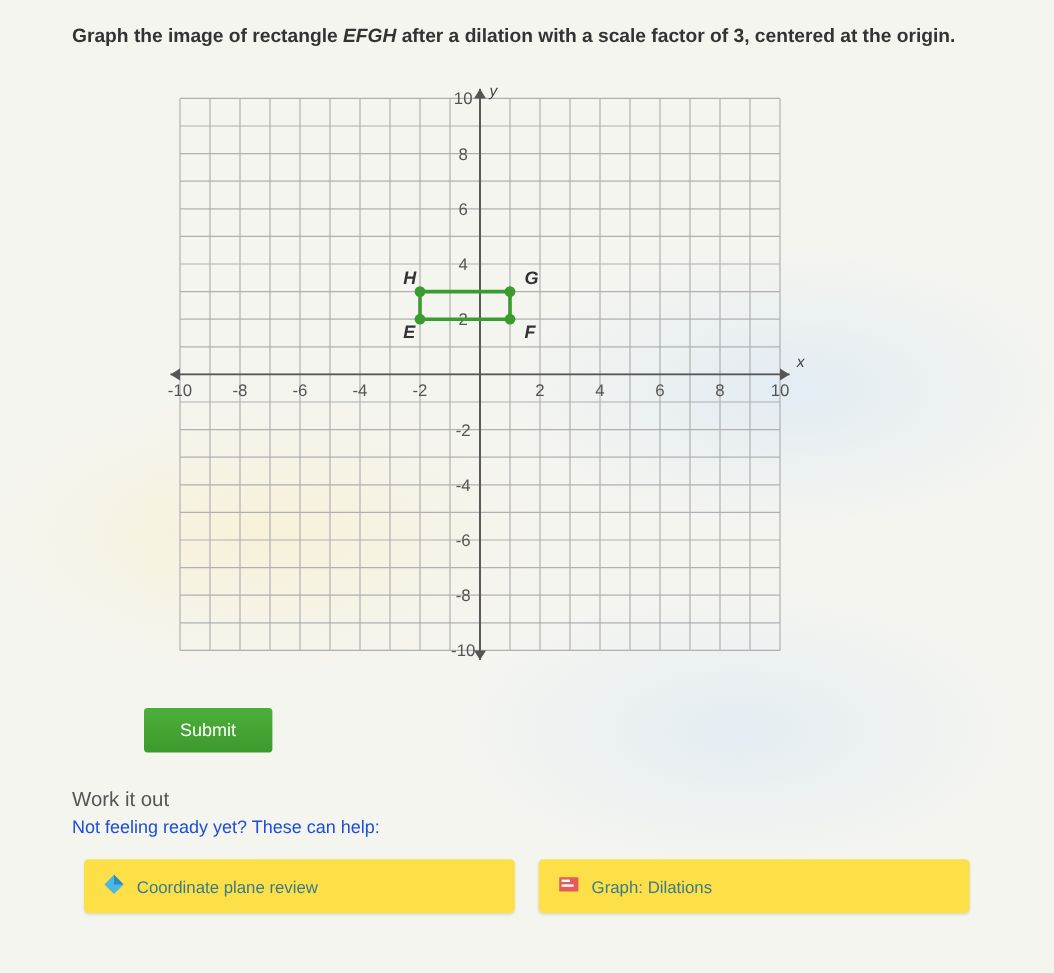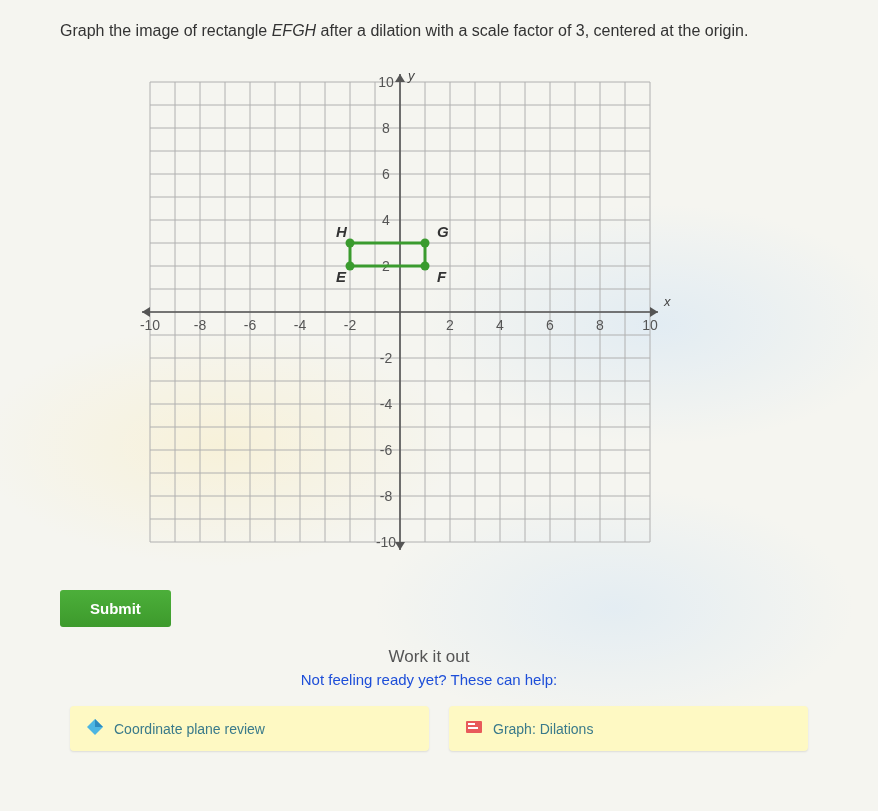--- a/index.html
+++ b/index.html
@@ -22,20 +22,21 @@
     pointer-events: none;
     z-index: 0;
   }
   .question {
     font-size: 16px;
     color: #333;
     margin-bottom: 4px;
     line-height: 1.4;
     position: relative;
     z-index: 1;
+    font-weight: bold;
   }
   .question .i { font-style: italic; }
   .graph-wrap {
     position: relative;
     z-index: 1;
     width: 560px;
     margin: 10px auto 10px 60px;
   }
   svg.graph { display: block; }
   .grid-line { stroke: #b0b0b0; stroke-width: 1; }
@@ -47,44 +48,44 @@
   .pt-label { font-size: 15px; fill: #333; font-style: italic; font-weight: bold; }
   .arrowhead { fill: #555; }
   .submit-btn {
     background: linear-gradient(#4caf3a,#3d9a2c);
     color: #fff;
     border: none;
     border-radius: 3px;
     padding: 10px 30px;
     font-size: 15px;
     cursor: pointer;
+    margin-left: 60px;
     margin-top: 8px;
     position: relative;
     z-index: 1;
-    font-weight: bold;
   }
   .help-area {
-    text-align: center;
-    margin-top: 20px;
+    text-align: left;
+    margin-top: 30px;
     padding-right: 20px;
     position: relative;
     z-index: 1;
   }
   .work-it { font-size: 17px; color: #555; margin-bottom: 4px; }
   .subhelp { font-size: 15px; color: #1d4ed8; }
   .help-row {
     display: flex;
     gap: 20px;
     margin-top: 18px;
     padding: 0 10px;
     position: relative;
     z-index: 1;
   }
   .help-card {
-    background: #fef9c3;
+    background: #fde047;
     border-radius: 4px;
     padding: 12px 16px;
     flex: 1;
     display: flex;
     align-items: center;
     gap: 10px;
     box-shadow: 0 1px 2px rgba(0,0,0,0.1);
     color: #3a7a8a;
     font-size: 14px;
     cursor: pointer;

